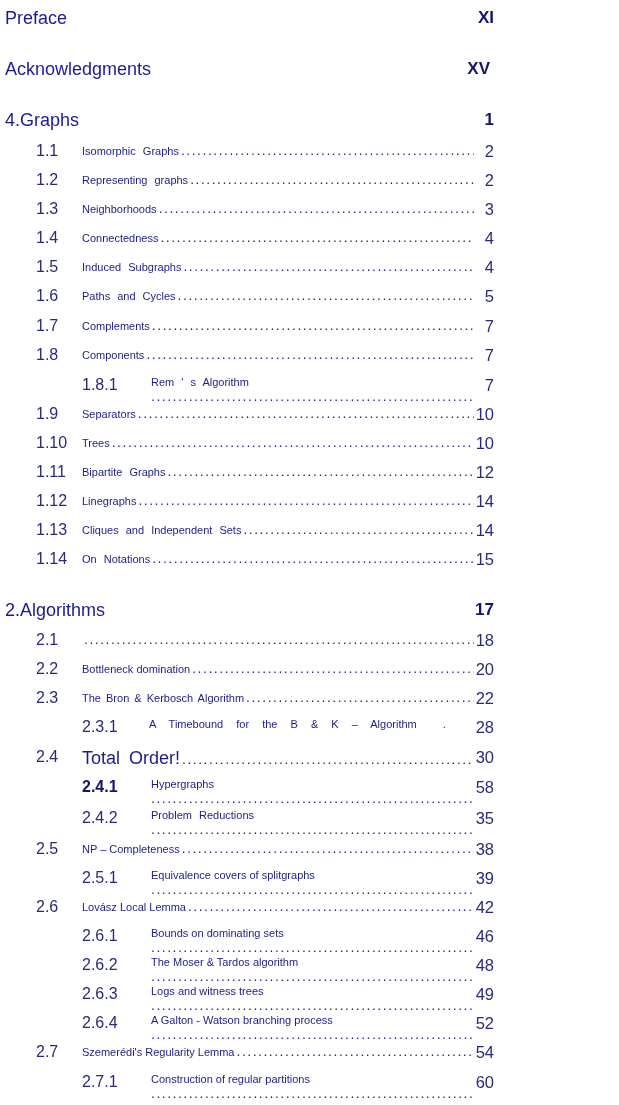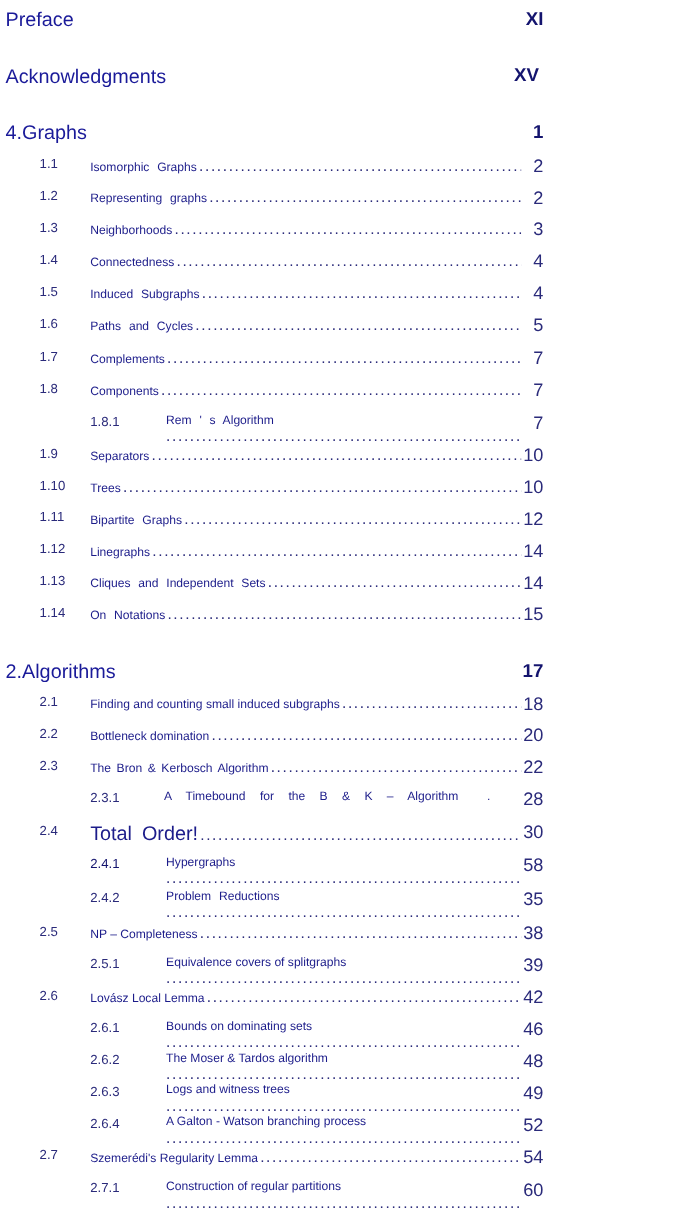--- a/index.html
+++ b/index.html
@@ -13,23 +13,23 @@
       position: absolute; left: 0; width: 504px; height: 24px;
       display: flex; align-items: baseline;
     }
     .top .title {
       position: absolute; left: 5px; font-size: 18px; color: #1a1a99;
     }
     .top .page {
       position: absolute; right: 10px; font-size: 17px; font-weight: bold; color: #14146e;
     }
     .entry .num {
-      position: absolute; font-size: 12px; color: #2a2a7a;
-    }
-    .entry .num.bold { font-weight: normal; color: #14146e; }
+      position: absolute; font-size: 16px; color: #2a2a7a;
+    }
+    .entry .num.bold { font-weight: bold; color: #14146e; }
     .entry .label-wrap {
       position: absolute; right: 30px; display: flex; align-items: baseline; overflow: hidden;
     }
     .entry .label {
       font-size: 11px; color: #1c1c8a; white-space: pre; word-spacing: 4px; flex: 0 0 auto;
     }
     .entry .label.lg { font-size: 18px; }
     .entry .leader {
       flex: 1 1 auto; overflow: hidden; white-space: nowrap; font-size: 14px; color: #2a2a7a;
       letter-spacing: 1.5px; margin-left: 2px;
@@ -183,21 +183,20 @@
   </div>
 
   <div class="row top" style="top:600px">
     <span class="title">2.Algorithms</span>
     <span class="page">17</span>
   </div>
 
   <div class="row entry lvl1" style="top:631px">
     <span class="num">2.1</span>
     <span class="label-wrap">
-        <span class="label" style="word-spacing:0">Finding and counting small induced subgraphs</span>
         <span class="leader">........................................................................................................................</span>
       </span>
     <span class="page">18</span>
   </div>
   <div class="row entry lvl1" style="top:660px">
     <span class="num">2.2</span>
     <span class="label-wrap">
         <span class="label" style="word-spacing:0">Bottleneck domination</span>
         <span class="leader">........................................................................................................................</span>
       </span>

